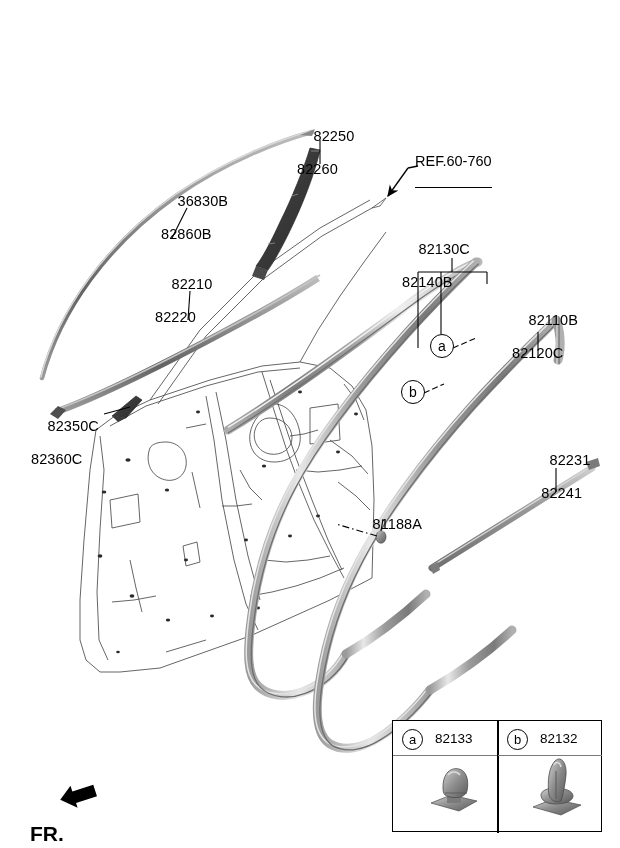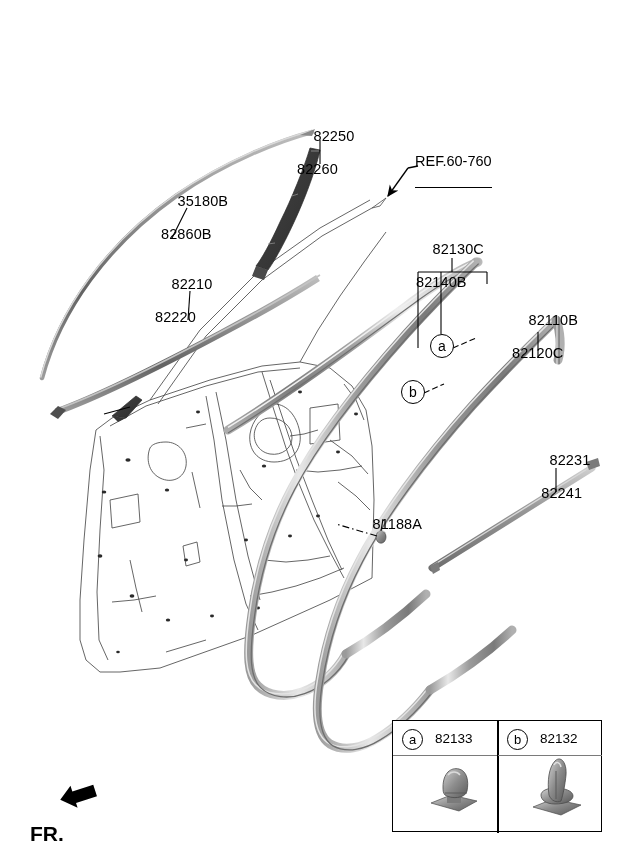--- a/index.html
+++ b/index.html
@@ -241,39 +241,43 @@
       <path d="M424,393 L444,384" stroke-dasharray="6,3"></path>
     </g>
   </svg>
 
   <div class="lbl" style="left:297px;top:111px;">
     <span class="l1">82250</span>
     <span class="l2">82260</span>
   </div>
 
   <div class="lbl" style="left:161px;top:176px;">
-    <span class="l1">35180B</span>
+    <span class="l1">36830B</span>
     <span class="l2">82860B</span>
   </div>
 
   <div class="lbl" style="left:155px;top:259px;">
     <span class="l1">82210</span>
     <span class="l2">82220</span>
   </div>
 
-  <div class="lbl" style="left:416px;top:224px;">
+  <div class="lbl" style="left:402px;top:224px;">
     <span class="l1">82130C</span>
     <span class="l2">82140B</span>
   </div>
 
   <div class="lbl" style="left:512px;top:295px;">
     <span class="l1">82110B</span>
     <span class="l2">82120C</span>
   </div>
 
+  <div class="lbl" style="left:31px;top:401px;">
+    <span class="l1">82350C</span>
+    <span class="l2">82360C</span>
+  </div>
 
   <div class="lbl" style="left:533px;top:435px;text-align:center;">
     <span class="l1">82231</span>
     <span class="l2">82241</span>
   </div>
 
   <div class="lbl" style="left:356px;top:499px;text-align:right;">
     <span class="l1">81188A</span>
   </div>
 

